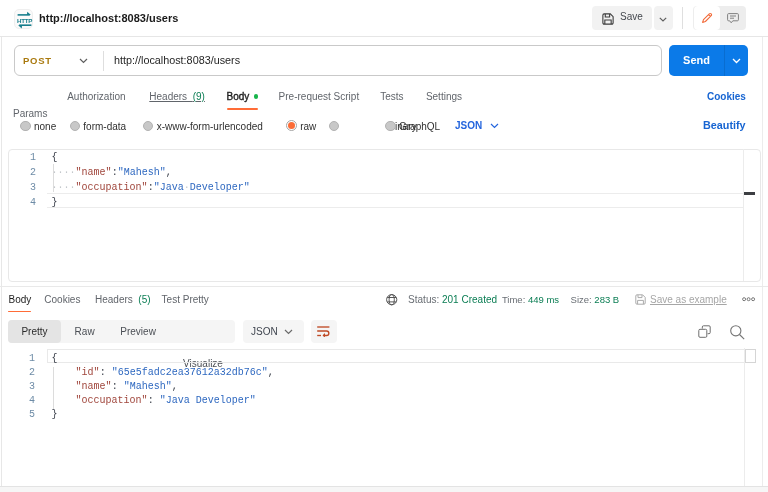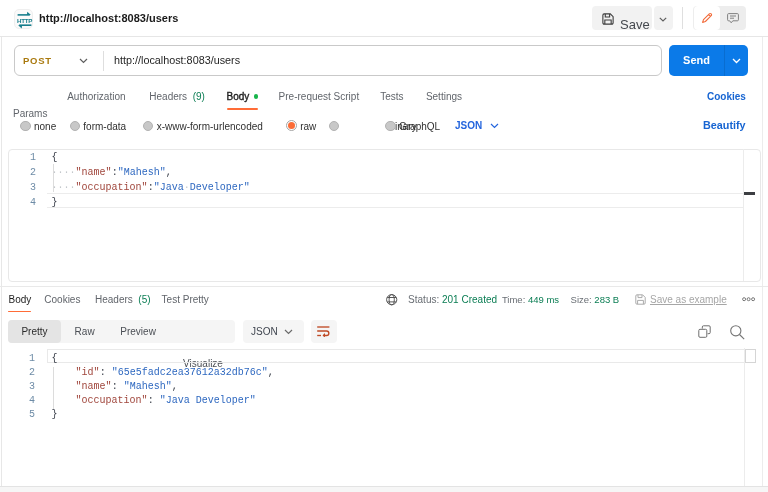--- a/index.html
+++ b/index.html
@@ -38,21 +38,21 @@
 
 <div class="abs" style="left:591.7px; top:5.7px; width:60.7px; height:24.5px; background:#f2f2f2; border-radius:4px;"></div>
 <div class="abs" style="left:653.9px; top:5.7px; width:18.7px; height:24.5px; background:#f2f2f2; border-radius:4px;"></div>
 <svg class="abs" style="left:602px; top:12.5px;" width="12" height="12" viewBox="0 0 11 11">
   <g stroke="#3c3c3c" fill="none" stroke-width="1">
     <path d="M0.8 2 a1.2 1.2 0 0 1 1.2 -1.2 H7.6 L10.2 3.4 V9 a1.2 1.2 0 0 1 -1.2 1.2 H2 A1.2 1.2 0 0 1 0.8 9 Z"></path>
     <path d="M3 0.9 V3.6 H7 V0.9"></path>
     <path d="M2.6 10 V6.4 H8.4 V10"></path>
   </g>
 </svg>
-<div class="abs" style="left:620px; top:13px; height:24.5px; line-height:24.5px; font-size:13px; color:#44484e;text-align:right;">Save</div>
+<div class="abs" style="left:620px; top:5px; height:24.5px; line-height:24.5px; font-size:10px; color:#44484e;text-align:right;">Save</div>
 <svg class="abs" style="left:659.3px; top:17px;" width="8" height="5" viewBox="0 0 8 5">
     <path d="M0.8 0.8 L4 4 L7.2 0.8" stroke="#5f5f5f" stroke-width="1.2" fill="none"></path>
   </svg>
 <div class="abs" style="left:681.6px; top:7.2px; width:1px; height:21.8px; background:#dfdfdf;"></div>
 
 <div class="abs" style="left:693px; top:6px; width:53px; height:24px; background:#ededed; border-radius:4px;"></div>
 <div class="abs" style="left:694px; top:6px; width:26px; height:24px; background:#fff; border-radius:4px;"></div>
 <svg class="abs" style="left:701px; top:12px;" width="12" height="12" viewBox="0 0 12 12">
   <path d="M1.6 10.4 L2.5 7.6 L8.3 1.8 a1.25 1.25 0 0 1 1.77 0 l0.13 0.13 a1.25 1.25 0 0 1 0 1.77 L4.4 9.5 L1.6 10.4 Z M7.5 2.6 L9.4 4.5" stroke="#f26b3a" stroke-width="1.1" fill="none" stroke-linejoin="round"></path>
 </svg>
@@ -74,21 +74,21 @@
 
 <div class="abs" style="left:669px; top:44.5px; width:78.5px; height:31px; background:#0b7ae8; border-radius:5px;"></div>
 <div class="abs" style="left:669px; top:44.5px; width:55px; height:31px; line-height:31px; text-align:center; font-size:11px; font-weight:bold; color:#fff;">Send</div>
 <div class="abs" style="left:723.5px; top:44.5px; width:1px; height:31px; background:rgba(0,0,0,0.10);"></div>
 <svg class="abs" style="left:731.5px; top:57.5px;" width="9" height="6" viewBox="0 0 9 6">
     <path d="M1 1 L4.5 4.5 L8 1" stroke="#fff" stroke-width="1.3" fill="none"></path>
   </svg>
 
 <div class="abs" style="left:13px; top:90px; height:13px; line-height:13px; color:#61656b;margin-top:17px;">Params</div>
 <div class="abs" style="left:67.2px; top:90px; height:13px; line-height:13px; color:#61656b;">Authorization</div>
-<div class="abs" style="left:149.3px; top:90px; height:13px; line-height:13px; color:#61656b;">Headers&nbsp; <span class="green">(9)</span></div>
+<div class="abs" style="left:149.3px; top:90px; height:13px; line-height:13px; color:#61656b;text-decoration:underline;">Headers&nbsp; <span class="green">(9)</span></div>
 <div class="abs" style="left:226.5px; top:90px; height:13px; line-height:13px; color:#1c1c1c; -webkit-text-stroke:0.35px #1c1c1c;">Body</div>
 <div class="abs" style="left:253.8px; top:94.4px; width:4.3px; height:4.3px; border-radius:50%; background:#18b54b;"></div>
 <div class="abs" style="left:278.6px; top:90px; height:13px; line-height:13px; color:#61656b;">Pre-request Script</div>
 <div class="abs" style="left:380.2px; top:90px; height:13px; line-height:13px; color:#61656b;">Tests</div>
 <div class="abs" style="left:425.9px; top:90px; height:13px; line-height:13px; color:#61656b;">Settings</div>
 <div class="abs" style="left:707px; top:90px; height:13px; line-height:13px; font-weight:bold; color:#1765d2;">Cookies</div>
 <div class="abs" style="left:226.5px; top:108.3px; width:31.3px; height:1.7px; background:#ff6c37; border-radius:1px;"></div>
 
 <div class="abs" style="left:20.1px; top:120.8px; width:10.6px; height:10.6px; border-radius:50%; background:#c8c8c8; border:1px solid #b2b2b2;"></div>
 <div class="abs" style="left:34px; top:119.6px; height:13px; line-height:13px; color:#303030;">none</div>

